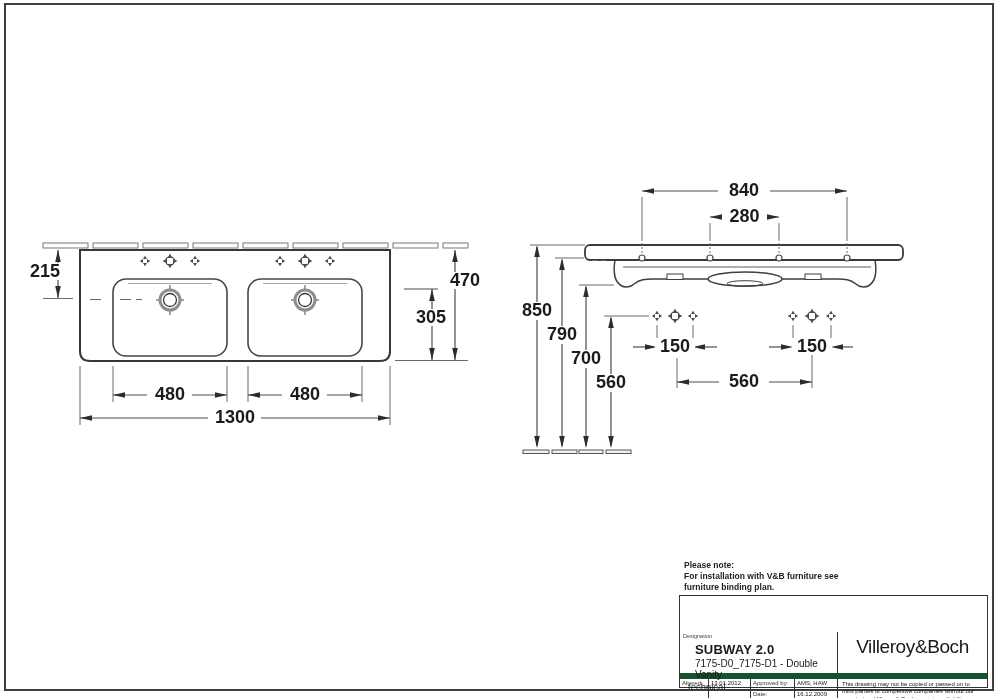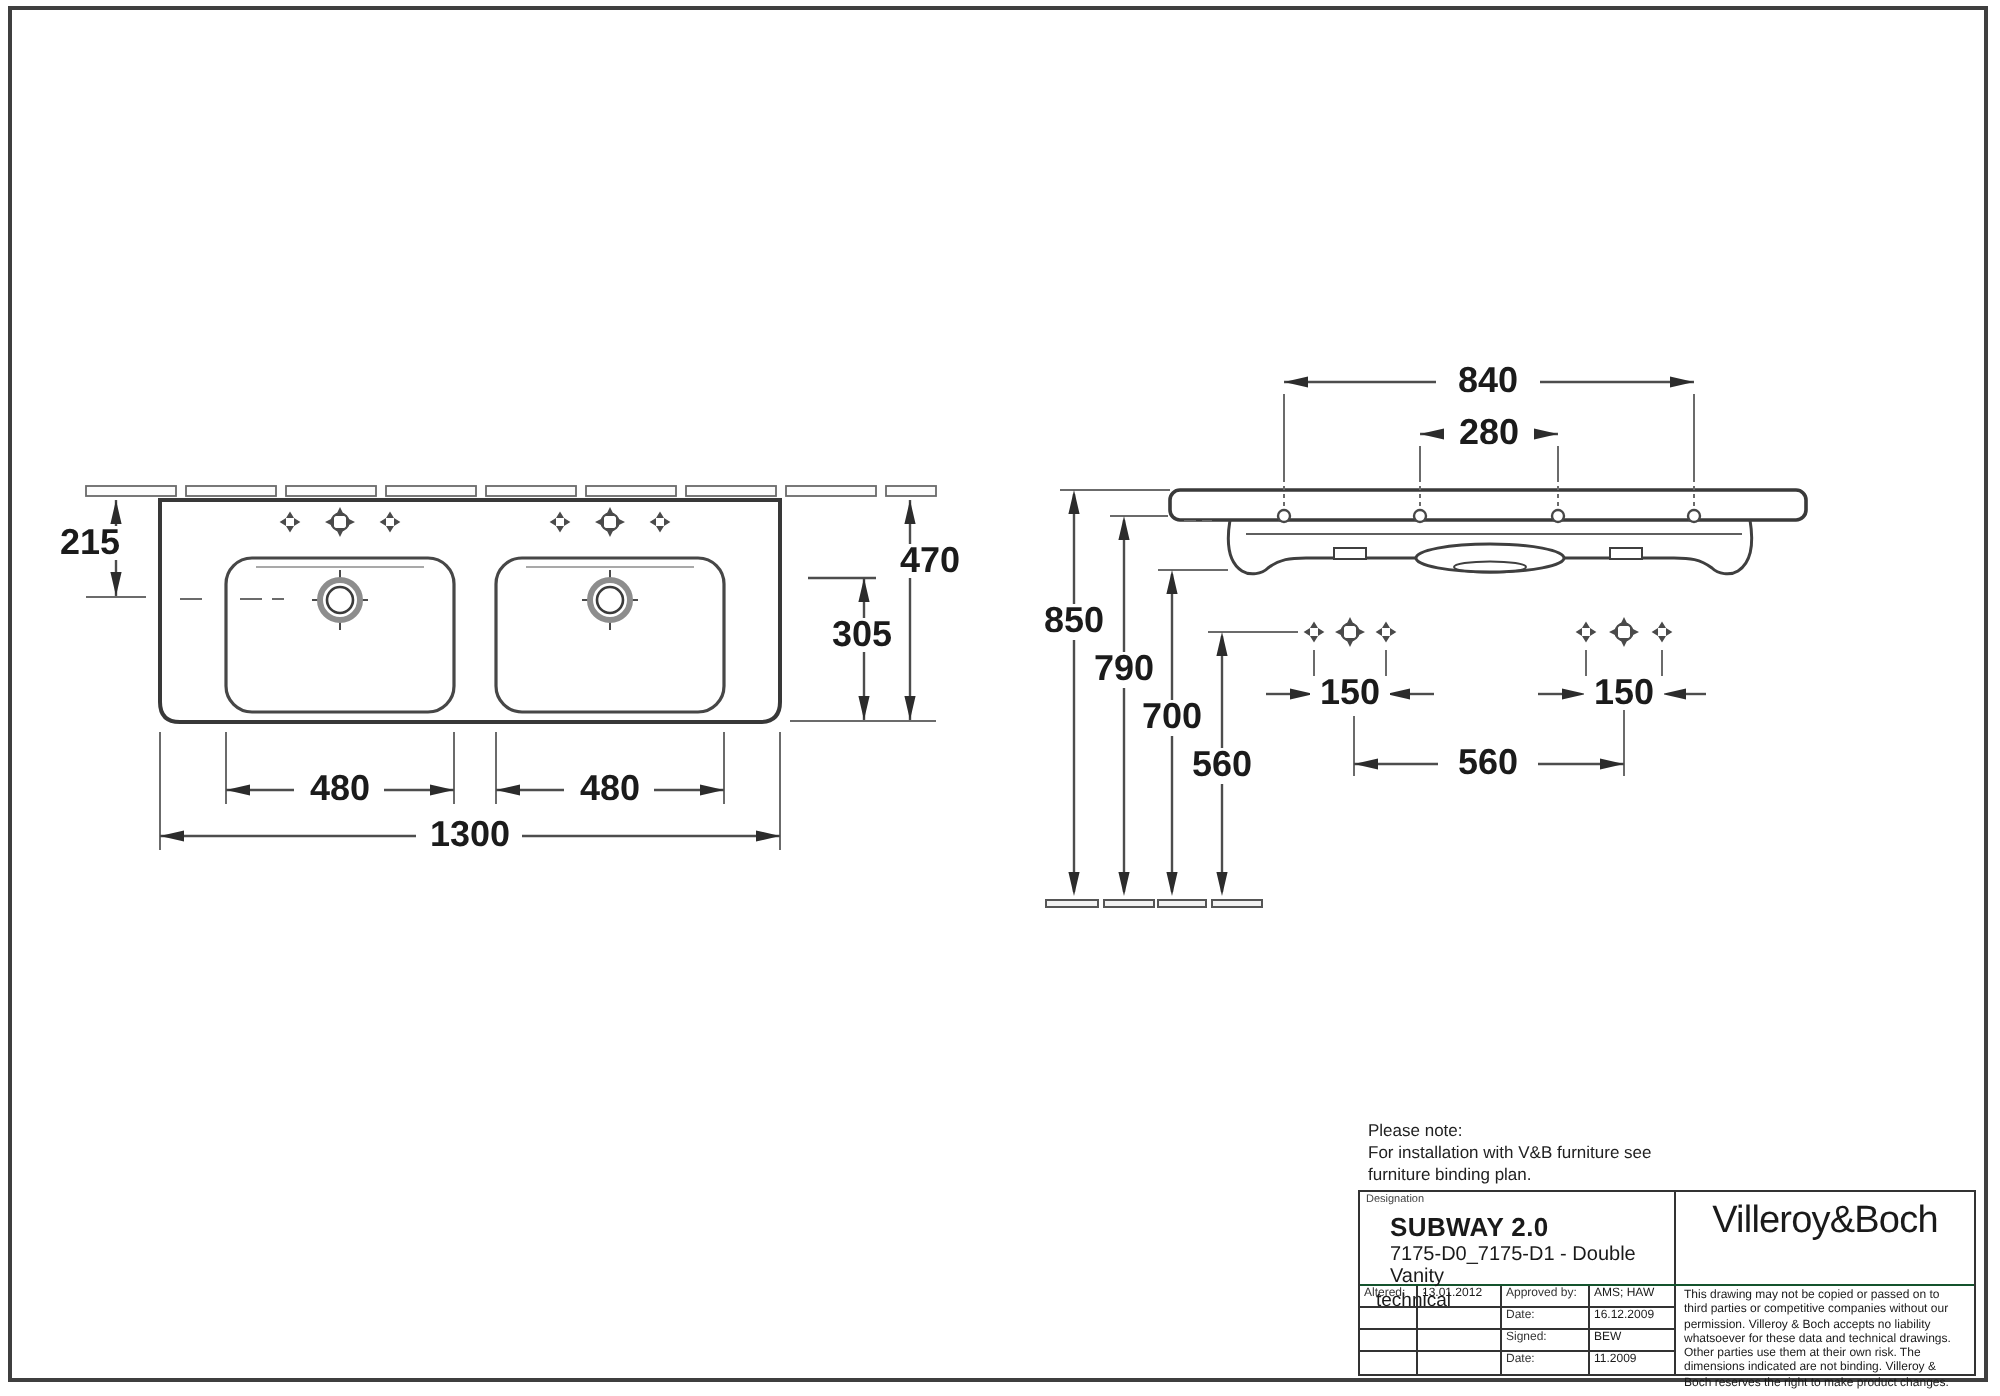--- a/index.html
+++ b/index.html
@@ -1,26 +1,26 @@
 <!DOCTYPE html>
 <html><head>
 <meta charset="utf-8">
 <style>
   html,body{margin:0;padding:0;background:#fff;}
   .stage{position:relative;width:1000px;height:698px;background:#fff;overflow:hidden;
          font-family:"Liberation Sans",sans-serif;}
   .frame{position:absolute;left:4px;top:3px;width:986px;height:684px;border:2px solid #3f3f3f;}
   svg{position:absolute;left:0;top:0;}
   svg text{font-family:"Liberation Sans",sans-serif;font-size:18px;font-weight:700;fill:#1b1b1b;}
-  .note{position:absolute;left:684px;top:560px;font-size:8.5px;line-height:10.8px;color:#222;}
+  .note{position:absolute;left:684px;top:560px;font-size:8.5px;line-height:10.8px;color:#222;font-weight:bold;}
   
   .tb{position:absolute;left:679px;top:595px;width:309px;height:93px;border:1px solid #333;
       box-sizing:border-box;background:#fff;color:#1a1a1a;}
   .tb *{box-sizing:border-box;}
-  .tb-top{display:flex;height:47px;border-bottom:1px solid #14532d;}
+  .tb-top{display:flex;height:47px;border-bottom:6px solid #14532d;margin-top:36px;}
   .tb-desig{width:158px;border-right:1px solid #333;padding:1px 3px;}
   .desig-label{font-size:5.5px;color:#444;}
   .prod1{font-size:13px;font-weight:700;margin-left:12px;margin-top:3px;letter-spacing:.2px;}
   .prod2{font-size:10px;margin-left:12px;margin-top:1px;}
   .prod3{font-size:9.5px;margin-left:5px;margin-top:1px;}
   .tb-brand{flex:1;text-align:center;padding-top:4px;font-size:19px;font-weight:400;letter-spacing:-0.4px;}
   .tb-bottom{display:flex;height:44px;}
   .tb-grid{display:grid;width:158px;border-right:1px solid #333;
            grid-template-columns:29px 42px 44px 43px;grid-auto-rows:11px;}
   .tb-grid>div{border-right:1px solid #333;border-bottom:1px solid #333;padding:1px 2px;

